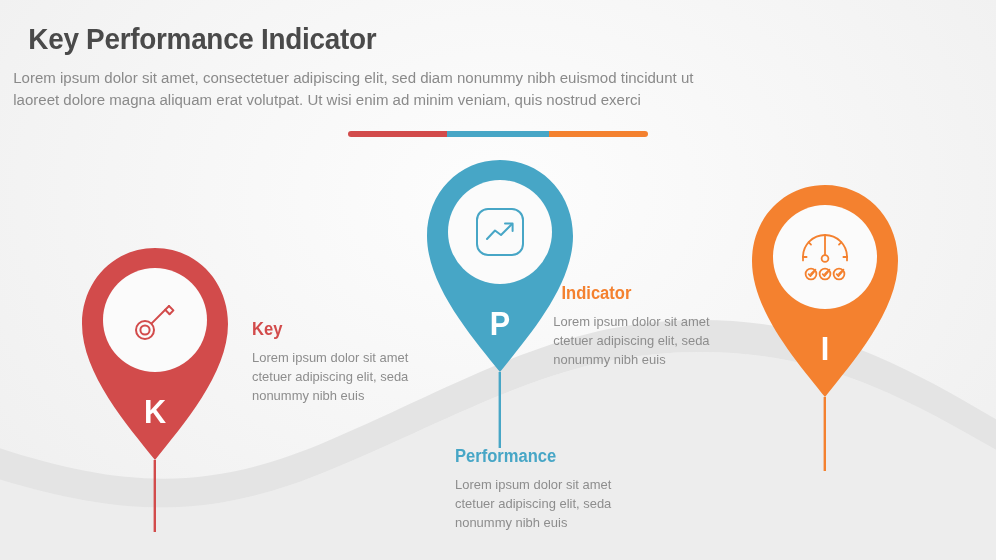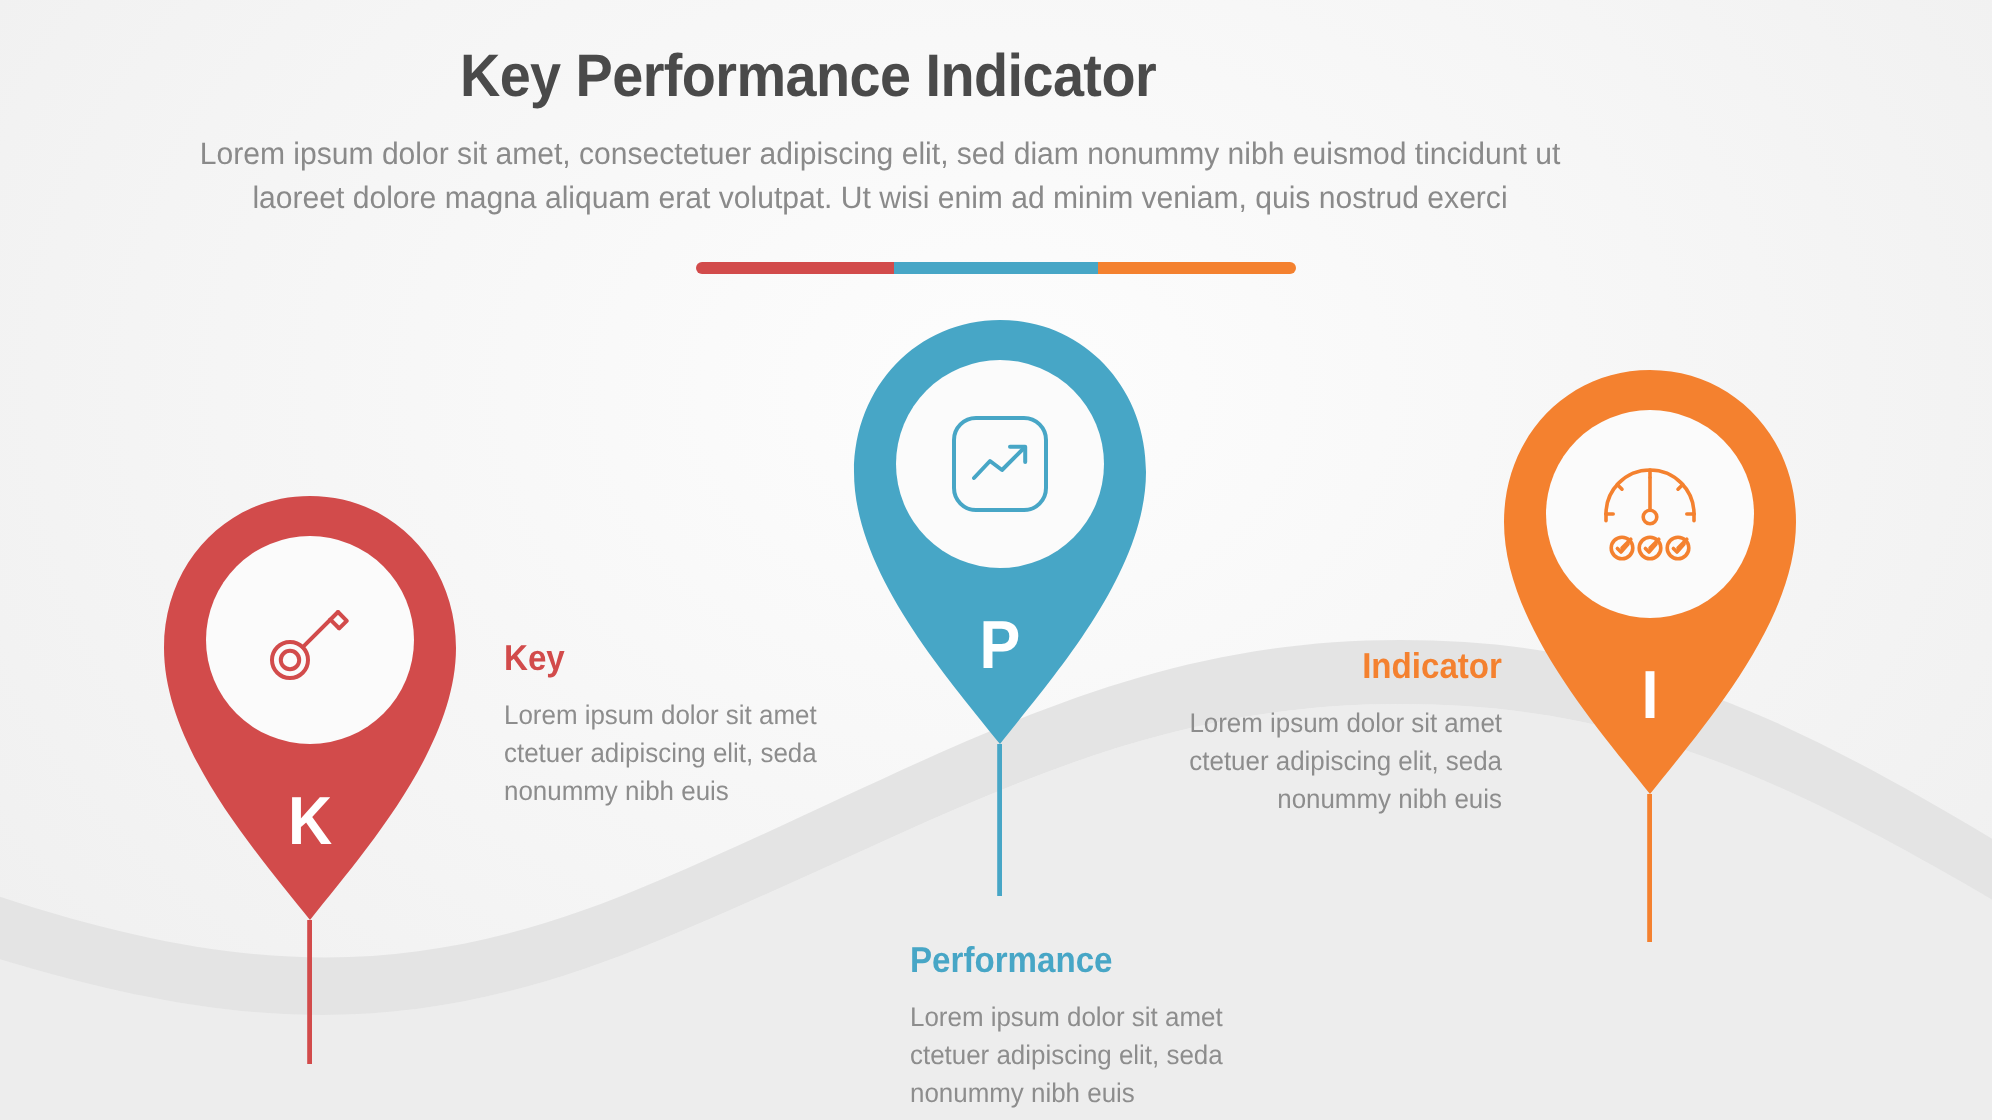--- a/index.html
+++ b/index.html
@@ -12,21 +12,21 @@
   #stage {
     position:absolute; inset:0;
     width:996px; height:560px;
     background:
       radial-gradient(ellipse at 50% 35%, #fdfdfd 0%, #f5f5f5 55%, #eeeeee 100%);
     overflow:hidden;
   }
   .bg-wave { position:absolute; left:0; top:0; width:996px; height:560px; pointer-events:none; }
 
   
-  .header { position:absolute; left:0; top:22px; width:808px; text-align:center; }
+  .header { position:absolute; left:0; top:22px; width:808px; }
   .title {
     font-size:30px; font-weight:bold; color:#4a4a4a;
     letter-spacing:-0.3px; line-height:1.15;
     transform:scaleX(0.93); transform-origin:center;
   }
   .subtitle {
     margin:10px auto 0; width:880px;
     font-size:15.5px; color:#8a8a8a; line-height:1.45;
     transform:scaleX(0.97); transform-origin:center;
   }
@@ -55,25 +55,25 @@
   .block h3 {
     font-size:18px; font-weight:bold; line-height:1.2;
     transform:scaleX(0.92); transform-origin:left center;
   }
   .block.right h3 { transform-origin:right center; }
   .block p {
     margin-top:7px; font-size:13.5px; color:#8d8d8d; line-height:1.42;
     transform:scaleX(0.96); transform-origin:left center;
   }
   .block.right p { transform-origin:right center; }
-  .block.right { text-align:right;margin-top:40px; }
+  .block.right { text-align:left; }
 
   #blk-key  { left:252px; top:319px; }
   #blk-ind  { left:545px; top:283px; }
-  #blk-perf { left:455px; top:446px;margin-top:24px; }
+  #blk-perf { left:455px; top:446px; }
 
   #blk-key  h3 { color:#d24b4b; }
   #blk-perf h3 { color:#47a6c6; }
   #blk-ind  h3 { color:#f4812f; }
 </style>
 </head>
 <body>
 
 <div id="stage">
 

